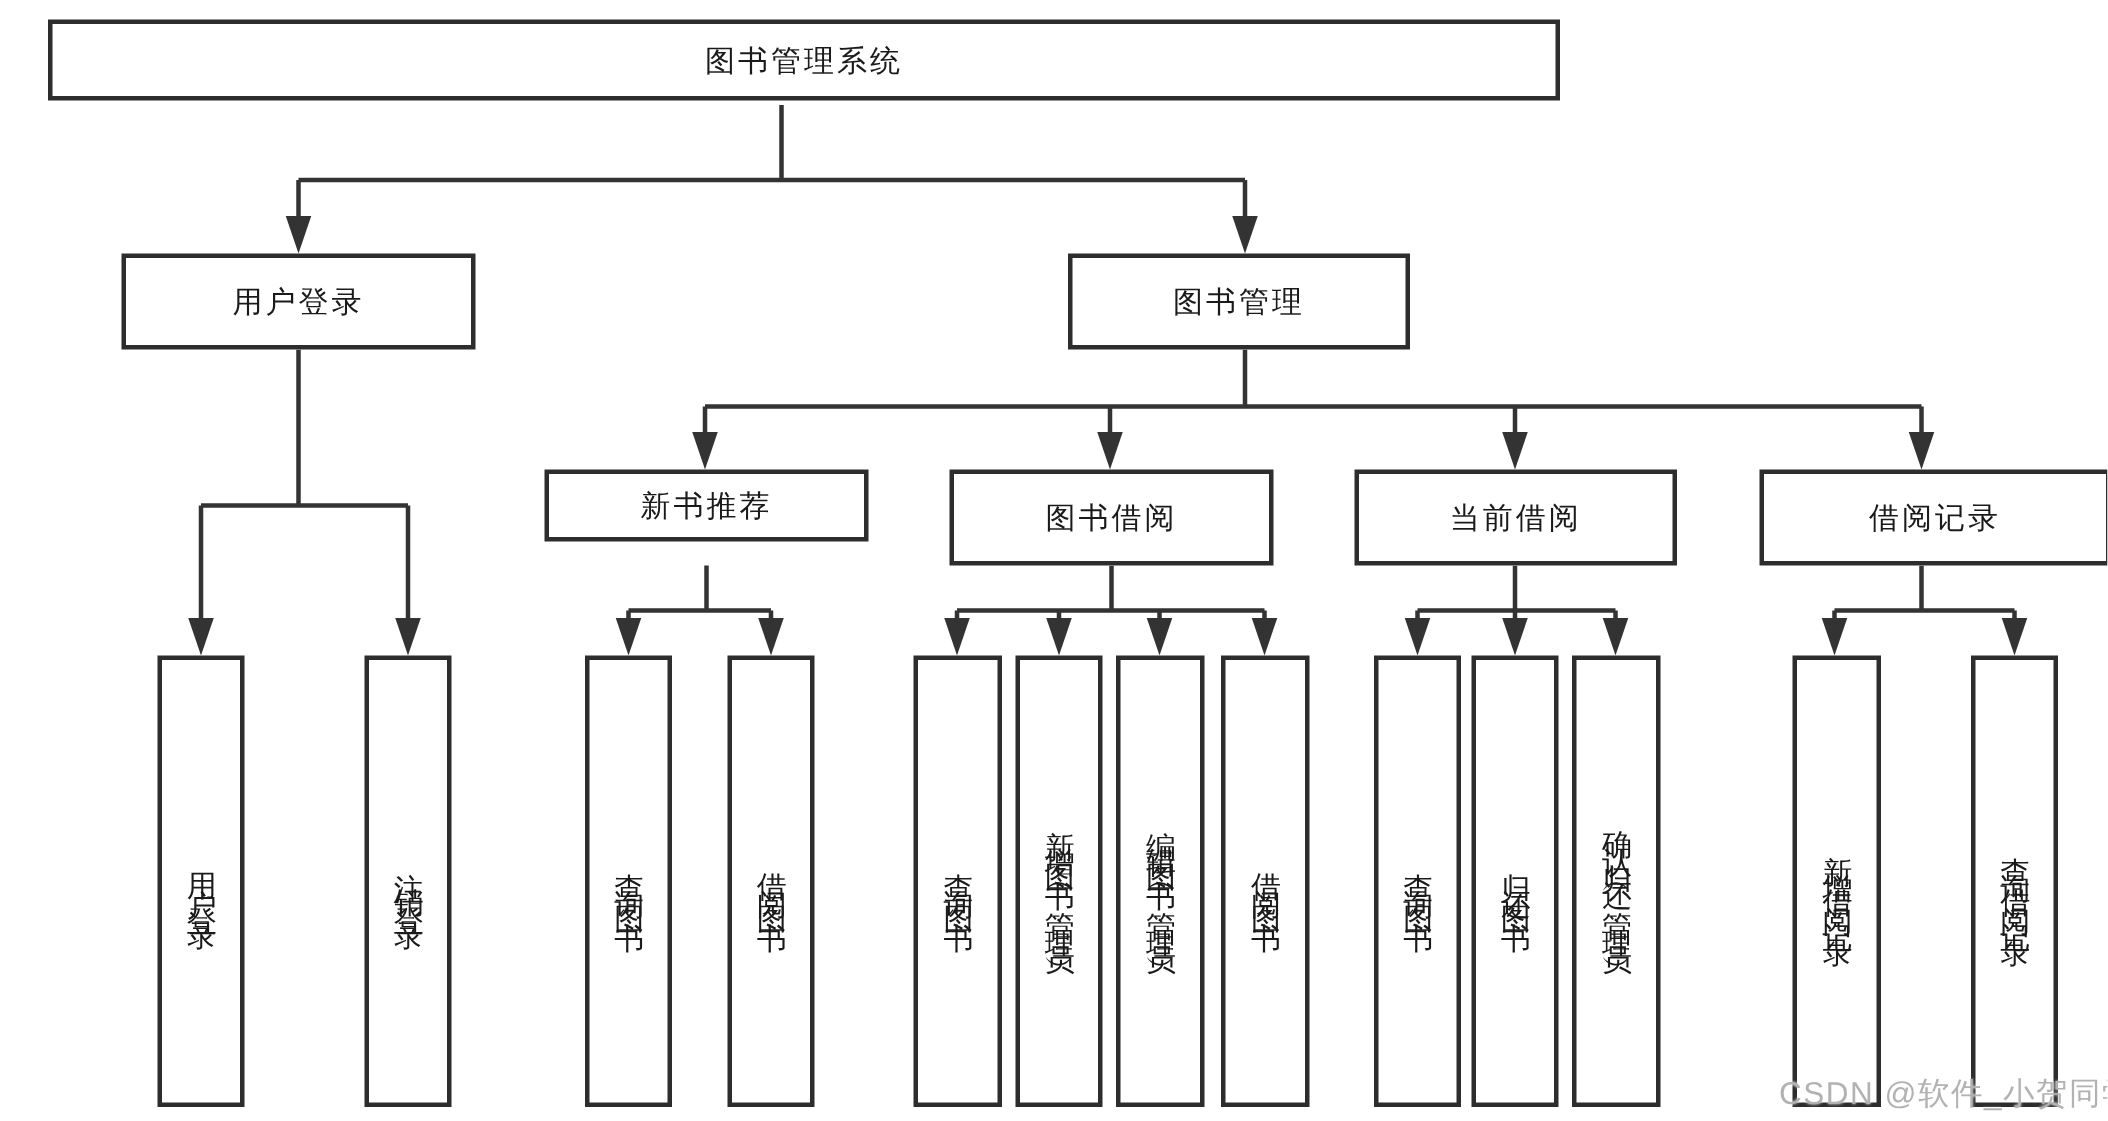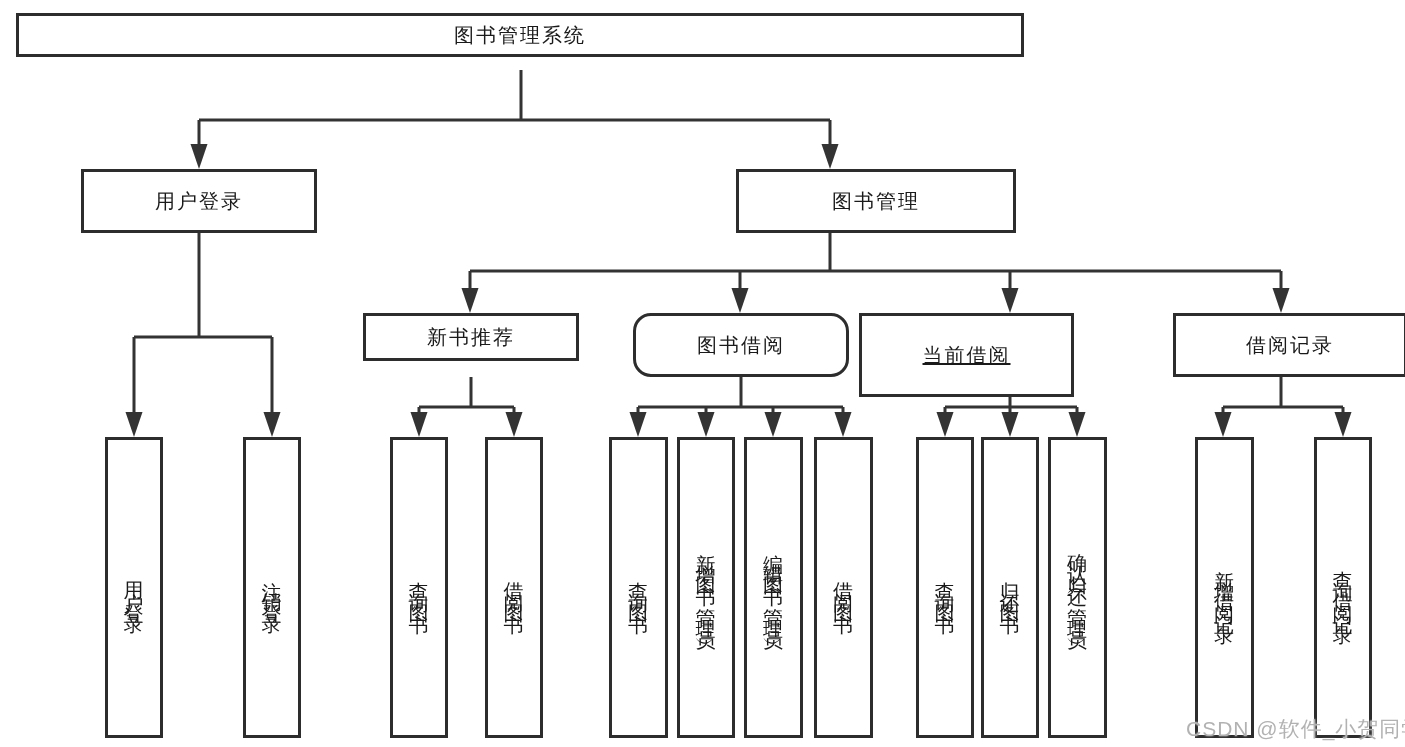--- a/index.html
+++ b/index.html
@@ -74,38 +74,38 @@
       <polygon points="764.5,412 781.5,412 773,437"></polygon>
       <polygon points="834.5,412 851.5,412 843,437"></polygon>
       <polygon points="936.5,412 953.5,412 945,437"></polygon>
       <polygon points="1001.5,412 1018.5,412 1010,437"></polygon>
       <polygon points="1068.5,412 1085.5,412 1077,437"></polygon>
       <polygon points="1214.5,412 1231.5,412 1223,437"></polygon>
       <polygon points="1334.5,412 1351.5,412 1343,437"></polygon>
     </g>
   </svg>
 
-  <div class="node h-node" style="left:16px; top:13px; width:1008px; height:44px;">
+  <div class="node h-node" style="left:32px; top:13px; width:1008px; height:54px;">
     <span>图书管理系统</span>
   </div>
 
   <div class="node h-node" style="left:81px; top:169px; width:236px; height:64px;">
     <span>用户登录</span>
   </div>
-  <div class="node h-node" style="left:712px; top:169px; width:280px; height:64px;margin-left:24px;">
+  <div class="node h-node" style="left:712px; top:169px; width:228px; height:64px;">
     <span>图书管理</span>
   </div>
 
   <div class="node h-node" style="left:363px; top:313px; width:216px; height:48px;">
     <span>新书推荐</span>
   </div>
-  <div class="node h-node" style="left:633px; top:313px; width:216px; height:64px;border-radius:18px;">
+  <div class="node h-node" style="left:633px; top:313px; width:216px; height:64px;">
     <span>图书借阅</span>
   </div>
-  <div class="node h-node" style="left:859px; top:313px; width:215px; height:84px;text-decoration:underline;">
+  <div class="node h-node" style="left:903px; top:313px; width:215px; height:64px;">
     <span>当前借阅</span>
   </div>
   <div class="node h-node" style="left:1173px; top:313px; width:234px; height:64px;">
     <span>借阅记录</span>
   </div>
 
   <div class="node v-node" style="left:105px; top:437px; width:58px; height:301px;">
     <span class="vtext">用户登录</span>
   </div>
   <div class="node v-node" style="left:243px; top:437px; width:58px; height:301px;">

